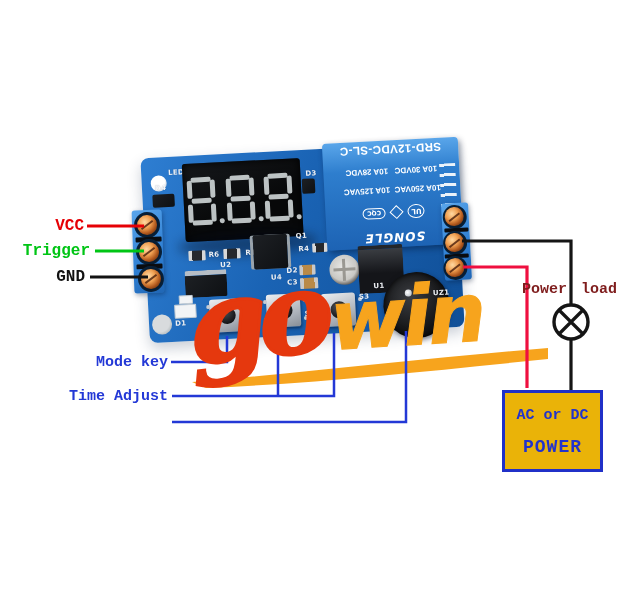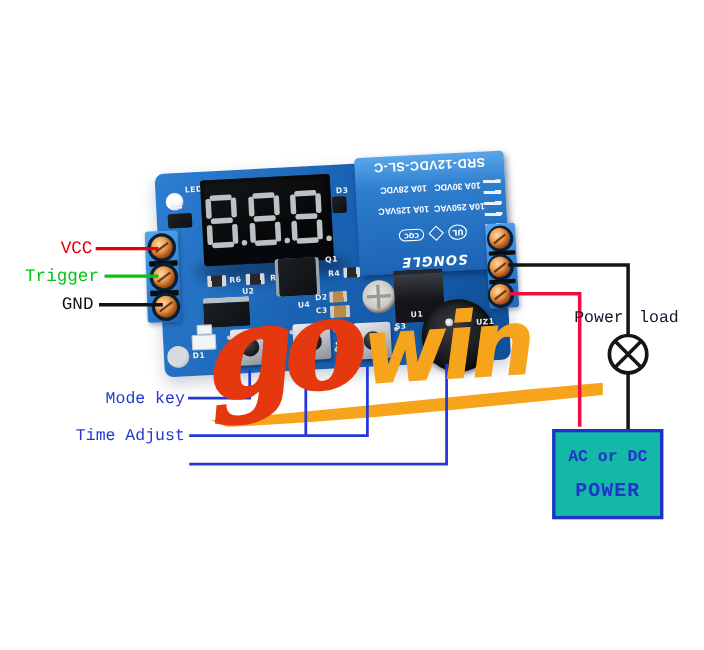--- a/index.html
+++ b/index.html
@@ -71,30 +71,30 @@
   
   .terminal{background:linear-gradient(145deg,#5aa6ec,#2e7ed2 60%,#2066b4);border-radius:3px;
             box-shadow:1px 2px 5px rgba(0,20,50,.35);}
   .screw-recess{border-radius:50%;background:radial-gradient(circle,#071d33 60%,#0d3054 100%);}
   .screw{border-radius:50%;background:radial-gradient(circle at 38% 35%,#ffd9a2,#f0a052 35%,#b35a1e 62%,#57280c 88%);}
   .screw::after{content:"";position:absolute;left:15%;top:45%;width:70%;height:2px;background:rgba(60,20,5,.75);
                 transform:rotate(-35deg);}
   .tseparator{background:#0a0c10;border-radius:1px;}
 
   
-  .lbl{font-weight:normal;white-space:pre;}
+  .lbl{font-weight:bold;white-space:pre;}
   .lbl.right{text-align:right;}
   #lbl-vcc{color:#e60005;font-size:16px;}
   #lbl-trigger{color:#00c515;font-size:16px;}
   #lbl-gnd{color:#121212;font-size:16px;}
   .lbl.blue{color:#2338d6;font-size:15px;}
-  #lbl-powerload{color:#0f172a;font-size:15px;word-spacing:5px;}
-
-  
-  #power-box{left:502px;top:390px;width:95px;height:76px;border:3.5px solid #2030c8;background:#14b8a6;
+  #lbl-powerload{color:#7f1d1d;font-size:15px;word-spacing:5px;}
+
+  
+  #power-box{left:502px;top:390px;width:95px;height:76px;border:3.5px solid #2030c8;background:#eab308;
              color:#2233cc;text-align:center;font-weight:bold;}
   #power-box .l1{position:absolute;left:0;right:0;top:14px;font-size:15px;}
   #power-box .l2{position:absolute;left:0;right:0;top:44px;font-size:18px;letter-spacing:1px;}
 
   
   #wm-go{left:188px;top:262px;font:bold italic 112px "DejaVu Serif",serif;color:#e5380e;
          letter-spacing:-8px;line-height:1;transform:rotate(-6deg);-webkit-text-stroke:3px #e5380e;}
   #wm-win{left:330px;top:276px;font:bold italic 82px "DejaVu Sans",sans-serif;color:#f7a41d;
          letter-spacing:-3px;line-height:1;transform:rotate(-3.5deg);-webkit-text-stroke:1px #f7a41d;}
 </style>

